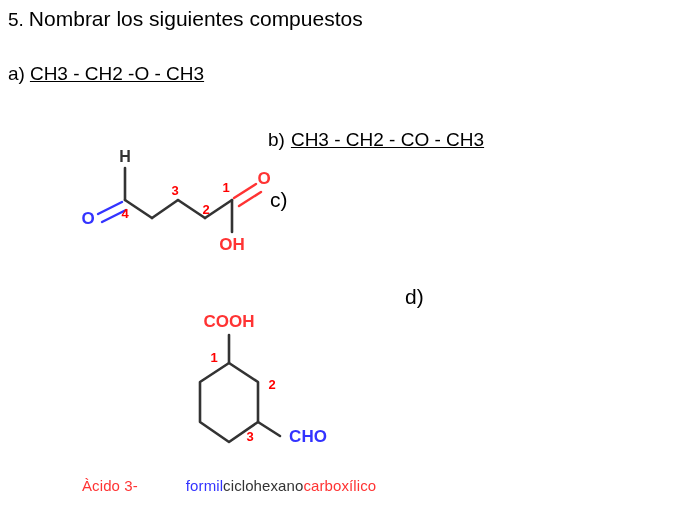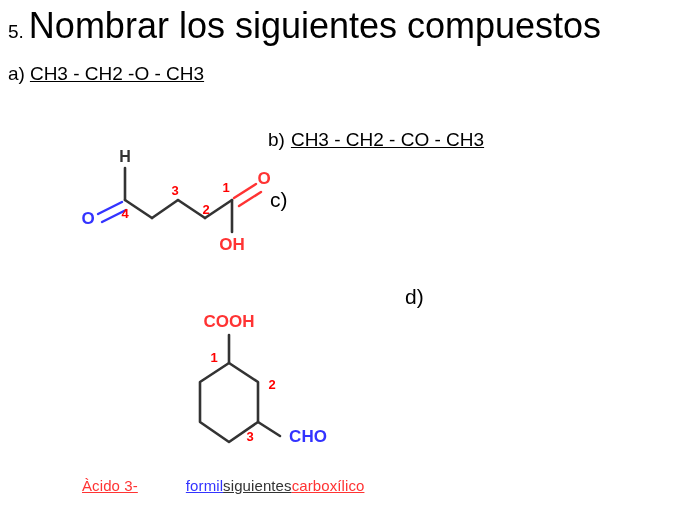--- a/index.html
+++ b/index.html
@@ -24,21 +24,21 @@
     left: 8px;
     top: 8px;
     display: flex;
     align-items: baseline;
   }
   #question-number {
     font-size: 19px;
     margin-right: 5px;
   }
   #question-text {
-    font-size: 36px;
+    font-size: 21px;
   }
 
   
   .item-label {
     font-size: 19px;
   }
   .item-formula {
     font-size: 19px;
     text-decoration: underline;
   }
@@ -70,21 +70,21 @@
     font-size: 13px;
   }
 
   
   #answer-caption {
     left: 82px;
     top: 478px;
     font-size: 15px;
     letter-spacing: 0.1px;
   }
-  #answer-caption span { white-space: pre; text-decoration: underline; }
+  #answer-caption span { white-space: pre; }
   .seg-red  { color: #ff3333; }
   .seg-blue { color: #3333ff; margin-left: 48px; }
   .seg-dark { color: #333333; }
 </style>
 </head>
 <body>
 
 <div class="abs" id="question-line">
   <span id="question-number">5.</span>
   <span id="question-text">Nombrar los  siguientes compuestos</span>
@@ -162,14 +162,14 @@
     <text class="atom-label" x="61" y="22" font-size="17" fill="#ff3333" text-anchor="middle">COOH</text>
     <text class="atom-label" x="140" y="137" font-size="17" fill="#3333ff" text-anchor="middle">CHO</text>
 
     <text class="locant" x="46" y="57" fill="#ff0000" text-anchor="middle">1</text>
     <text class="locant" x="104" y="84" fill="#ff0000" text-anchor="middle">2</text>
     <text class="locant" x="82" y="136" fill="#ff0000" text-anchor="middle">3</text>
   </svg>
 </div>
 
 <div class="abs" id="answer-caption">
-  <span class="seg-red">Àcido 3-</span><span class="seg-blue">formil</span><span class="seg-dark">siguientes</span><span class="seg-red">carboxílico</span>
+  <span class="seg-red">Àcido 3-</span><span class="seg-blue">formil</span><span class="seg-dark">ciclohexano</span><span class="seg-red">carboxílico</span>
 </div>
 
 </body></html>

